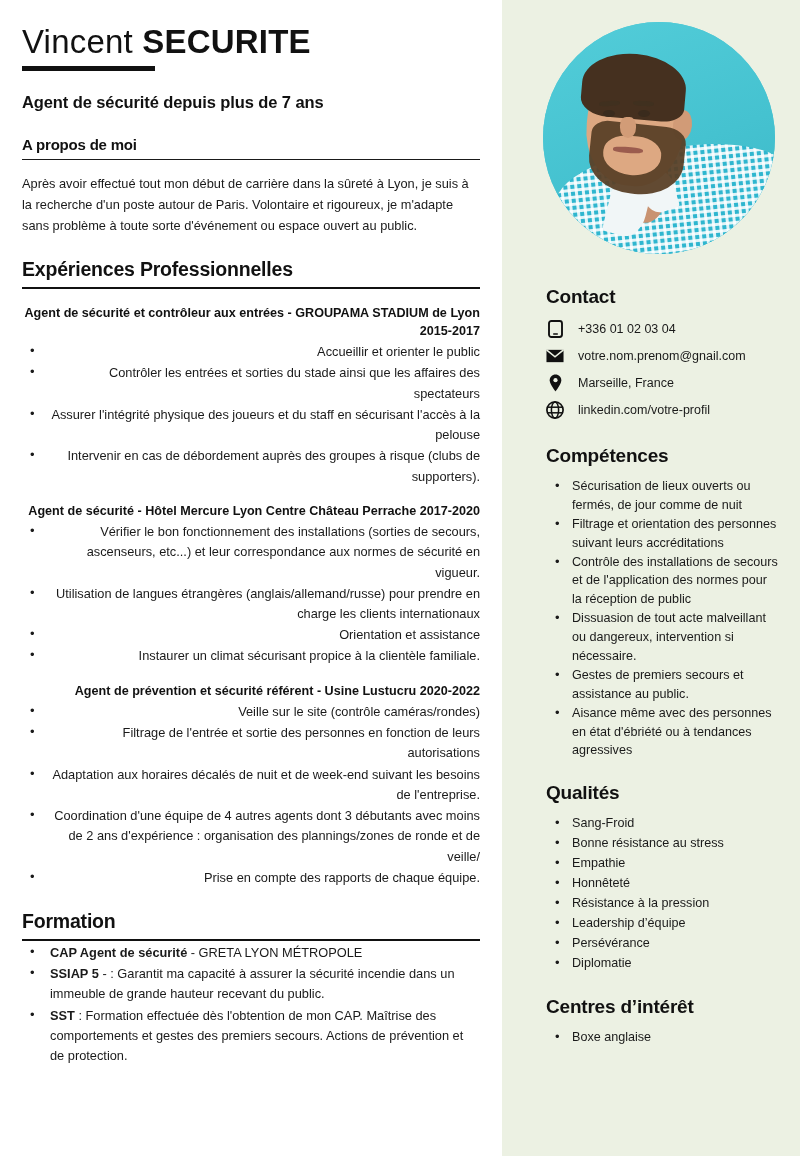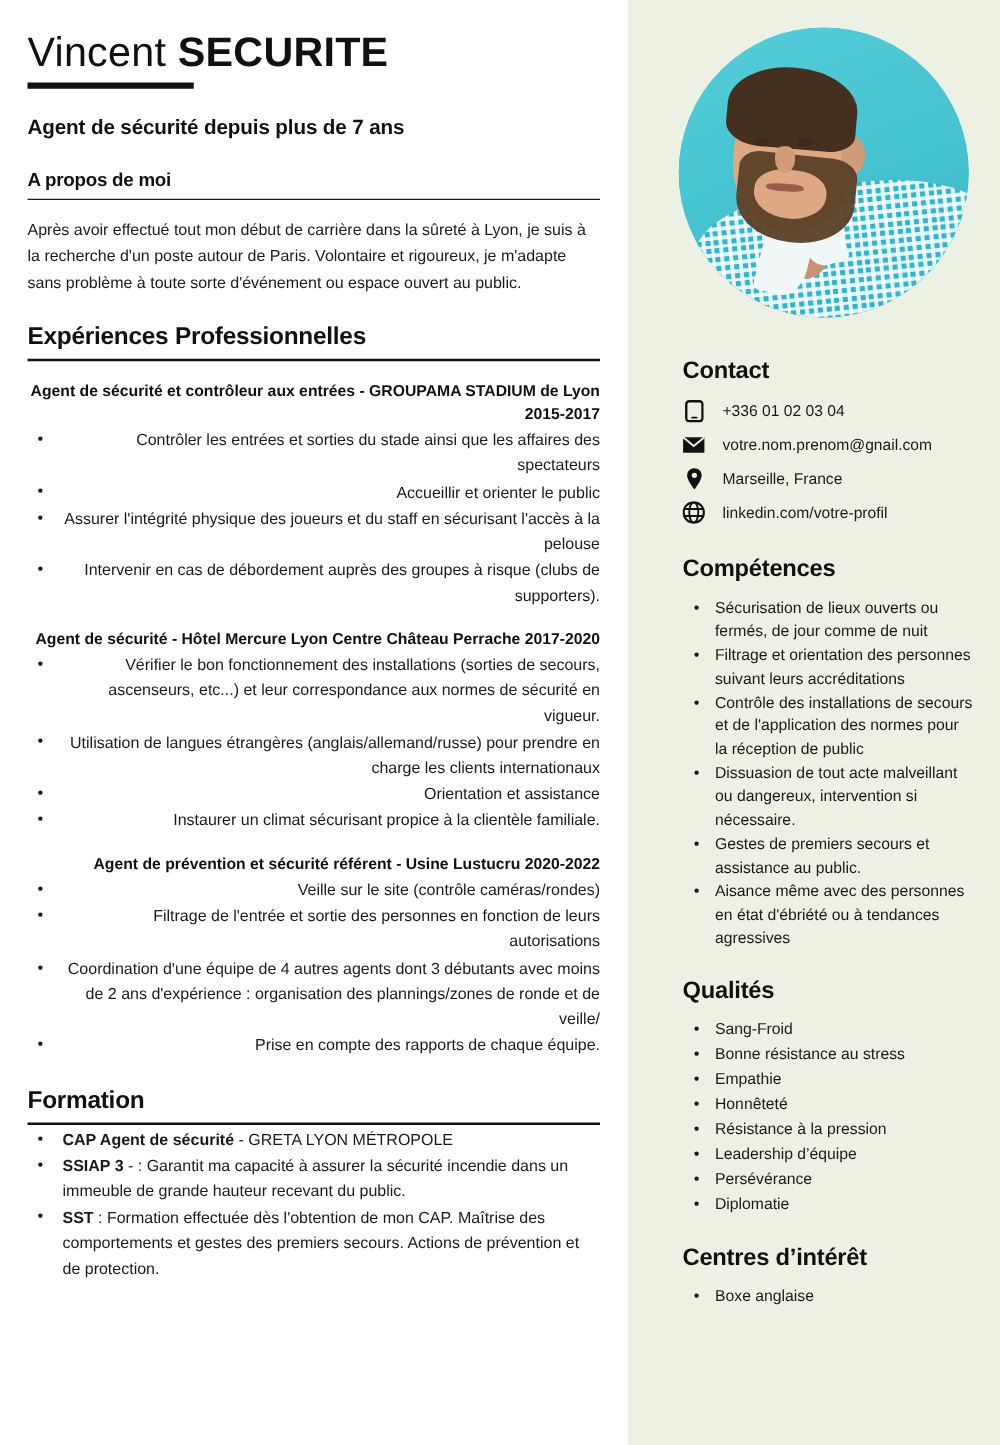--- a/index.html
+++ b/index.html
@@ -342,51 +342,52 @@
     <div class="rule-thin"></div>
     <div class="about">Après avoir effectué tout mon début de carrière dans la sûreté à Lyon, je suis à la recherche d'un poste autour de Paris. Volontaire et rigoureux, je m'adapte sans problème à toute sorte d'événement ou espace ouvert au public.</div>
 
     <div class="sec-h big">Expériences Professionnelles</div>
     <div class="rule-thick"></div>
 
     <div id="experience-jobs">
         <div class="job">
           <div class="job-title">Agent de sécurité et contrôleur aux entrées - GROUPAMA STADIUM de Lyon 2015-2017</div>
           <ul class="blist">
+            <li>Accueillir et orienter le public</li>
             <li>Contrôler les entrées et sorties du stade ainsi que les affaires des spectateurs</li>
-            <li>Accueillir et orienter le public</li>
             <li>Assurer l'intégrité physique des joueurs et du staff en sécurisant l'accès à la pelouse</li>
             <li>Intervenir en cas de débordement auprès des groupes à risque (clubs de supporters).</li>
           </ul>
         </div>
         <div class="job">
           <div class="job-title">Agent de sécurité - Hôtel Mercure Lyon Centre Château Perrache 2017-2020</div>
           <ul class="blist">
             <li>Vérifier le bon fonctionnement des installations (sorties de secours, ascenseurs, etc...) et leur correspondance aux normes de sécurité en vigueur.</li>
             <li>Utilisation de langues étrangères (anglais/allemand/russe) pour prendre en charge les clients internationaux</li>
             <li>Orientation et assistance</li>
             <li>Instaurer un climat sécurisant propice à la clientèle familiale.</li>
           </ul>
         </div>
         <div class="job">
           <div class="job-title">Agent de prévention et sécurité référent - Usine Lustucru 2020-2022</div>
           <ul class="blist">
             <li>Veille sur le site (contrôle caméras/rondes)</li>
             <li>Filtrage de l'entrée et sortie des personnes en fonction de leurs autorisations</li>
+            <li>Adaptation aux horaires décalés de nuit et de week-end suivant les besoins de l'entreprise.</li>
             <li>Coordination d'une équipe de 4 autres agents dont 3 débutants avec moins de 2 ans d'expérience : organisation des plannings/zones de ronde et de veille/</li>
             <li>Prise en compte des rapports de chaque équipe.</li>
           </ul>
         </div>
       </div>
 
     <div class="sec-h big">Formation</div>
     <div class="rule-thick"></div>
     <ul class="blist formation-list" id="formation-list">
         <li><b>CAP Agent de sécurité</b><span> - GRETA LYON MÉTROPOLE</span></li>
-        <li><b>SSIAP 3</b><span> - : Garantit ma capacité à assurer la sécurité incendie dans un immeuble de grande hauteur recevant du public.</span></li>
+        <li><b>SSIAP 5</b><span> - : Garantit ma capacité à assurer la sécurité incendie dans un immeuble de grande hauteur recevant du public.</span></li>
         <li><b>SST</b><span> : Formation effectuée dès l'obtention de mon CAP. Maîtrise des comportements et gestes des premiers secours. Actions de prévention et de protection.</span></li>
       </ul>
 
   </div>
 
   <div class="col-divider"></div>
 
   <div class="right-col">
 
     <div class="photo-wrap">

